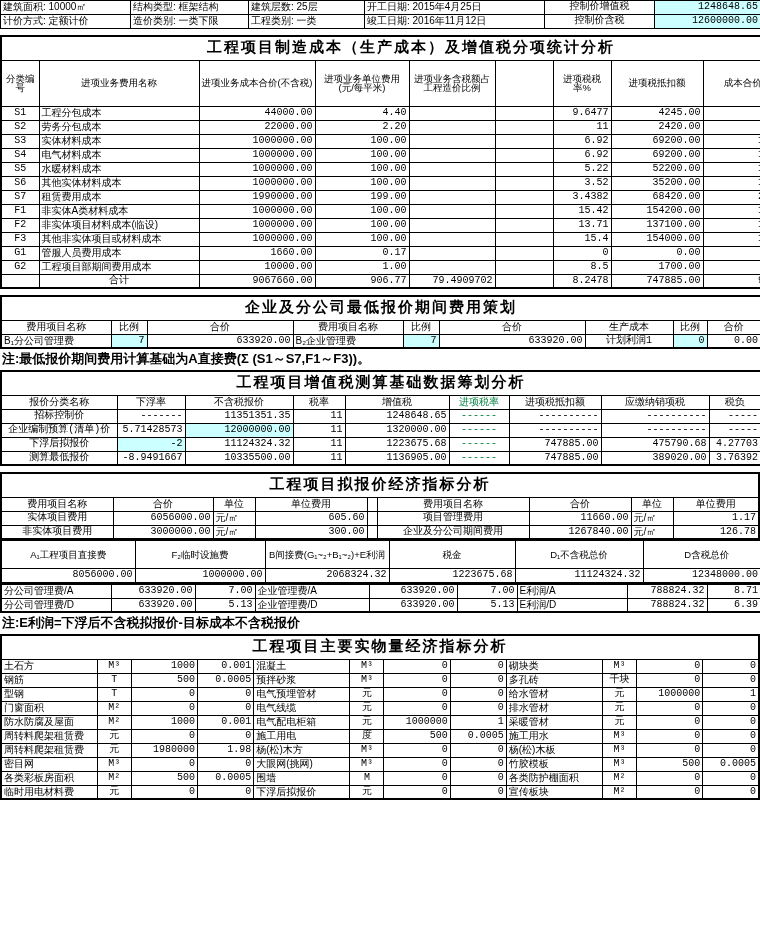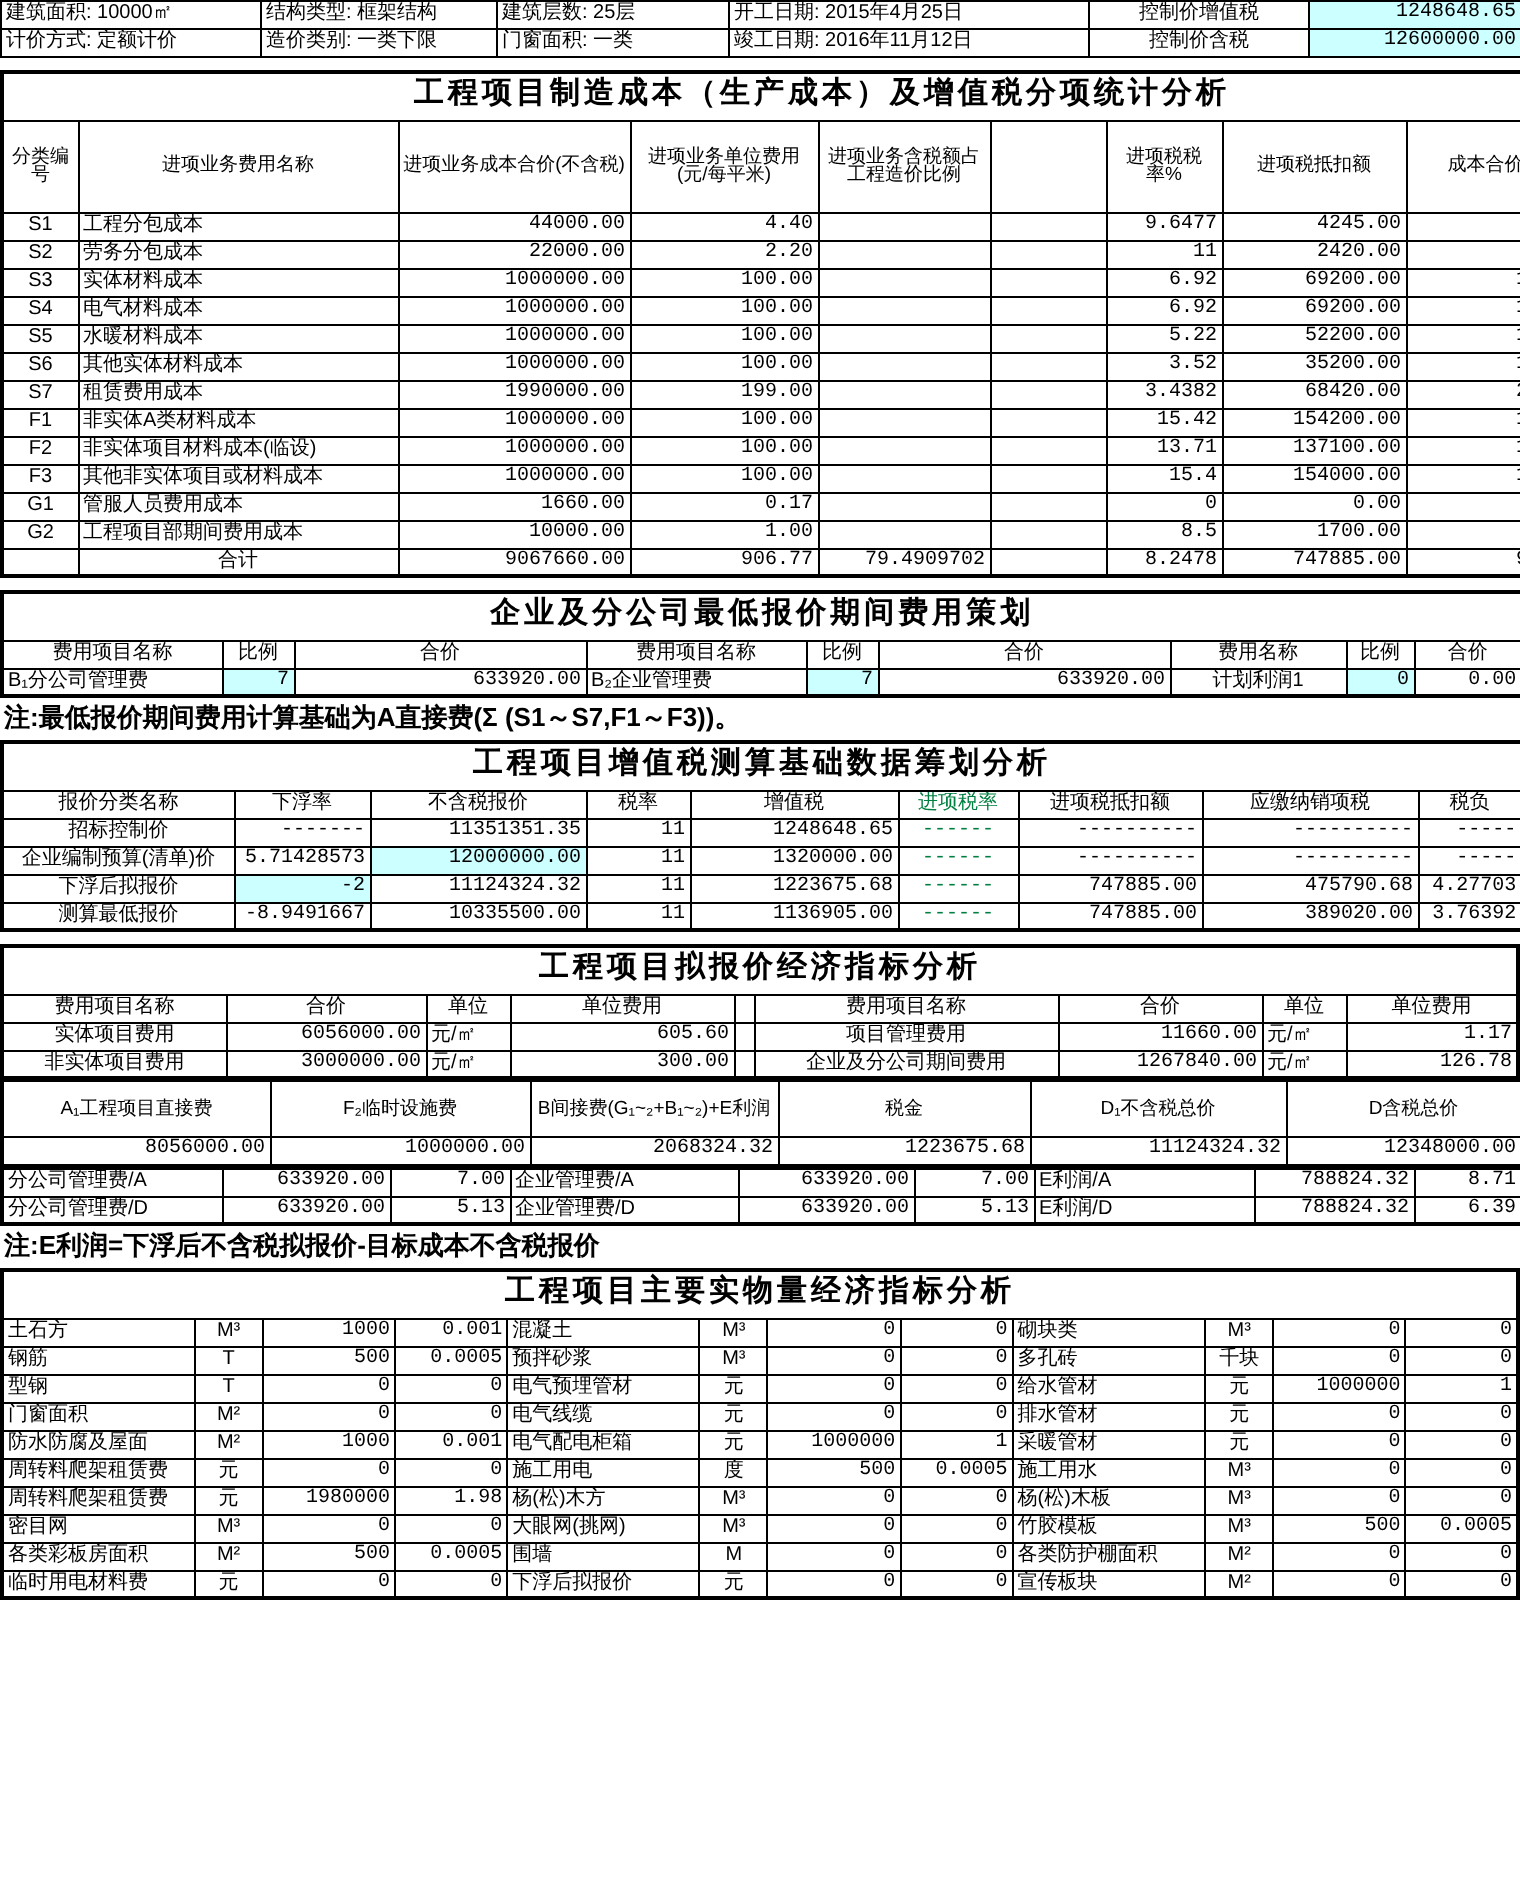--- a/index.html
+++ b/index.html
@@ -23,21 +23,21 @@
     border: 1px solid #000;
     padding: 0 2px;
     font-weight: normal;
     font-size: 10px;
     line-height: 1.05;
     height: 14px;
     overflow: hidden;
     white-space: nowrap;
     vertical-align: middle;
   }
-  .c  { text-align: center; }
+  .c  { text-align: center; font-family: Liberation Mono, monospace; }
   .r  { text-align: right; }
   .l  { text-align: left; }
   .num { font-family: "Liberation Mono", "DejaVu Sans Mono", monospace; font-size: 10px; }
   .cyan { background: #ccffff; }
   .title {
     text-align: center;
     font-weight: bold;
     font-size: 15px;
     letter-spacing: 2px;
     height: 24px;
@@ -72,21 +72,21 @@
     <td class="l">建筑面积: 10000㎡</td>
     <td class="l">结构类型: 框架结构</td>
     <td class="l">建筑层数: 25层</td>
     <td class="l">开工日期: 2015年4月25日</td>
     <td class="c">控制价增值税</td>
     <td class="r num cyan">1248648.65</td>
   </tr>
   <tr>
     <td class="l">计价方式: 定额计价</td>
     <td class="l">造价类别: 一类下限</td>
-    <td class="l">门窗面积: 一类</td>
+    <td class="l">工程类别: 一类</td>
     <td class="l">竣工日期: 2016年11月12日</td>
     <td class="c">控制价含税</td>
     <td class="r num cyan">12600000.00</td>
   </tr>
 </tbody>
   </table>
 
 <div class="spacer"></div>
 
 <table class="block">
@@ -284,21 +284,21 @@
       <tr class="titlerow">
     <td colspan="9" class="title">企业及分公司最低报价期间费用策划</td>
   </tr>
   <tr>
     <td class="hdr">费用项目名称</td>
     <td class="hdr">比例</td>
     <td class="hdr">合价</td>
     <td class="hdr">费用项目名称</td>
     <td class="hdr">比例</td>
     <td class="hdr">合价</td>
-    <td class="hdr">费用名称</td>
+    <td class="hdr">生产成本</td>
     <td class="hdr">比例</td>
     <td class="hdr">合价</td>
   </tr>
   <tr>
     <td class="l">B₁分公司管理费</td>
     <td class="r num cyan">7</td>
     <td class="r num">633920.00</td>
     <td class="l">B₂企业管理费</td>
     <td class="r num cyan">7</td>
     <td class="r num">633920.00</td>

